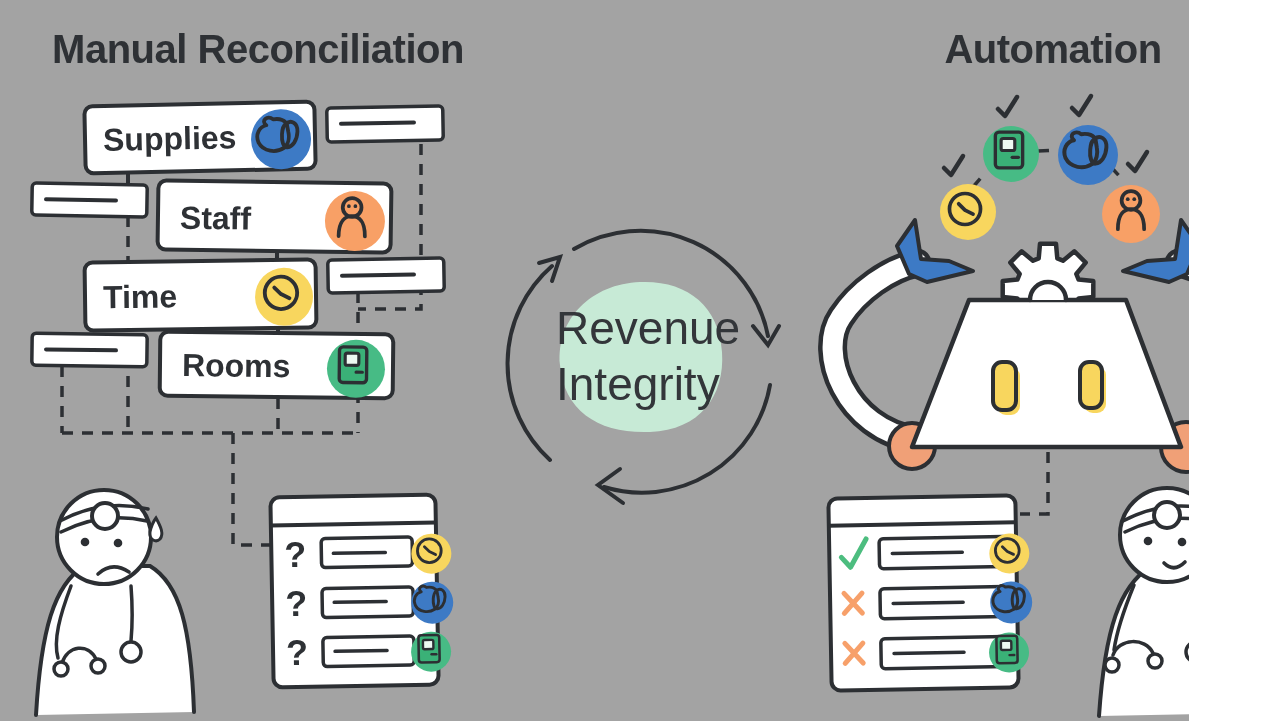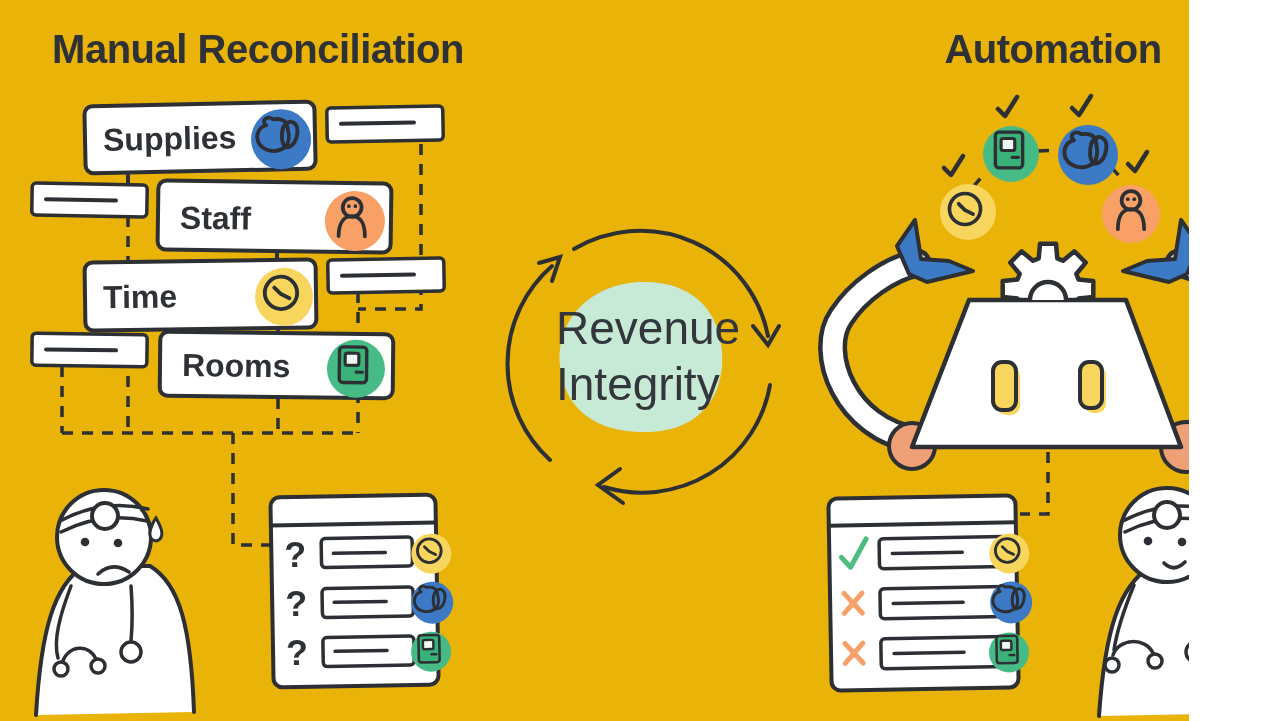--- a/index.html
+++ b/index.html
@@ -1,16 +1,16 @@
 <!DOCTYPE html>
 <html><head>
 <meta charset="utf-8">
 <style>
   html,body{margin:0;padding:0;background:#fff;}
-  .stage{position:relative;width:1189px;height:721px;background:#eab308;overflow:hidden;
+  .stage{position:relative;width:1189px;height:721px;background:#a3a3a3;overflow:hidden;
          font-family:"Liberation Sans",sans-serif;}
   svg{display:block;}
   svg text{font-family:"Liberation Sans","DejaVu Sans",sans-serif;fill:#2E3135;}
   .t-title{font-size:40px;font-weight:700;letter-spacing:-0.5px;}
   .t-big{font-size:46px;font-weight:400;fill:#33363A;}
   .t-label{font-size:32px;font-weight:700;}
   .t-q{font-size:36px;font-weight:700;}
   .ink{stroke:#2C2F33;}
   .nofill{fill:none;}
   .white{fill:#ffffff;}

